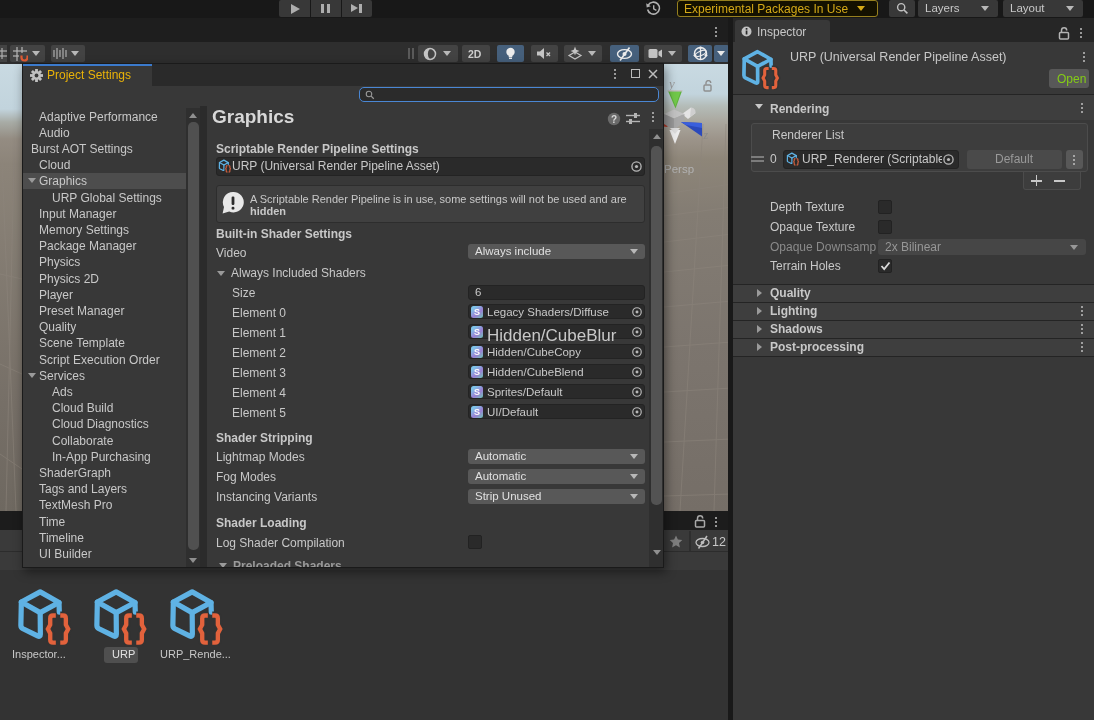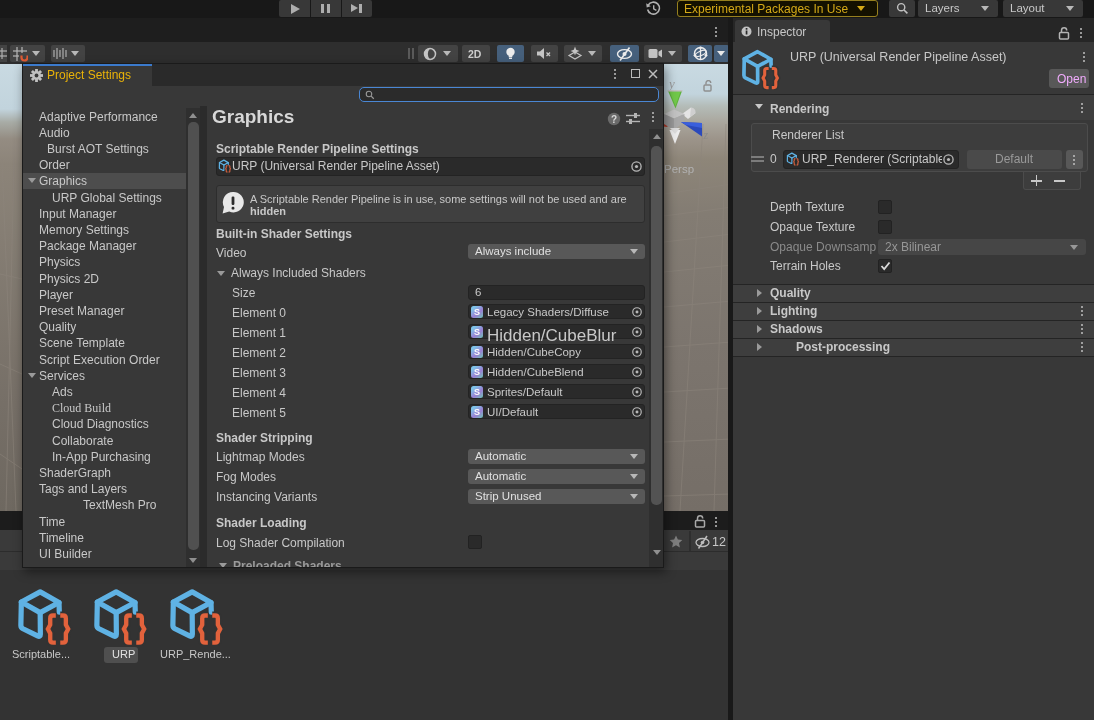--- a/index.html
+++ b/index.html
@@ -257,37 +257,37 @@
 <div id="assets">
   <svg class="abs" style="left:17px;top:587px;" width="56" height="59" viewBox="-1 -2 58 61">
       <use href="#urpicon"></use>
     </svg>
   <svg class="abs" style="left:93px;top:587px;" width="56" height="59" viewBox="-1 -2 58 61">
       <use href="#urpicon"></use>
     </svg>
   <svg class="abs" style="left:169px;top:587px;" width="56" height="59" viewBox="-1 -2 58 61">
       <use href="#urpicon"></use>
     </svg>
-  <div class="abs lbl" style="left:12px;top:648px;font-size:11px;">Scriptable...</div>
+  <div class="abs lbl" style="left:12px;top:648px;font-size:11px;">Inspector...</div>
   <div class="abs" style="left:104px;top:647px;width:34px;height:16px;background:#4f4f4f;border-radius:3px;"></div>
   <div class="abs lbl" style="left:112px;top:648px;font-size:11px;color:#e2e2e2;">URP</div>
   <div class="abs lbl" style="left:160px;top:648px;font-size:11px;">URP_Rende...</div>
 </div>
 
 <div class="abs" style="left:728px;top:18px;width:5px;height:702px;background:#191919;"></div>
 
 <div class="abs" style="left:733px;top:42px;width:361px;height:678px;background:#383838;"></div>
 <div id="inspector">
   <svg class="abs" style="left:741px;top:49px;" width="40" height="41" viewBox="-1 -1 58 60">
       <use href="#urpicon"></use>
     </svg>
   <div class="abs lbl" style="left:790px;top:50px;font-size:12.5px;">URP (Universal Render Pipeline Asset)</div>
   <div class="dots" style="left:1083px;top:52px;"></div>
   <div class="abs" style="left:1049px;top:69px;width:40px;height:19px;background:#585858;border-radius:3px;"></div>
-  <div class="abs lbl" style="left:1057px;top:72px;color:#f0abfc;">Open</div>
+  <div class="abs lbl" style="left:1057px;top:72px;color:#84cc16;">Open</div>
 
   <div class="abs" style="left:733px;top:94px;width:361px;height:1px;background:#242424;"></div>
   <div class="abs" style="left:733px;top:95px;width:361px;height:25px;background:#3e3e3e;"></div>
   <div class="tri-d" style="left:755px;top:104px;border-top-color:#c8c8c8;"></div>
   <div class="abs lbl bold" style="left:770px;top:102px;">Rendering</div>
   <div class="dots" style="left:1081px;top:103px;"></div>
 
   <div class="abs" style="left:751px;top:123px;width:337px;height:49px;background:#3d3d3d;border:1px solid #4c4c4c;border-radius:3px;box-sizing:border-box;"></div>
   <div class="abs lbl" style="left:772px;top:128px;">Renderer List</div>
   <div class="abs" style="left:751px;top:156px;width:13px;height:2px;background:#7c7c7c;box-shadow:0 4px 0 #7c7c7c;"></div>
@@ -334,21 +334,21 @@
   <div class="abs lbl bold" style="left:770px;top:304px;">Lighting</div>
   <div class="dots" style="left:1081px;top:306px;"></div>
   <div class="abs" style="left:733px;top:320px;width:361px;height:1px;background:#242424;"></div>
   <div class="abs" style="left:733px;top:321px;width:361px;height:17px;background:#3e3e3e;"></div>
   <div class="tri-r" style="left:757px;top:325px;border-left-color:#9a9a9a;"></div>
   <div class="abs lbl bold" style="left:770px;top:322px;">Shadows</div>
   <div class="dots" style="left:1081px;top:324px;"></div>
   <div class="abs" style="left:733px;top:338px;width:361px;height:1px;background:#242424;"></div>
   <div class="abs" style="left:733px;top:339px;width:361px;height:17px;background:#3e3e3e;"></div>
   <div class="tri-r" style="left:757px;top:343px;border-left-color:#9a9a9a;"></div>
-  <div class="abs lbl bold" style="left:770px;top:340px;margin-left:26px;">Post-processing</div>
+  <div class="abs lbl bold" style="left:770px;top:340px;">Post-processing</div>
   <div class="dots" style="left:1081px;top:342px;"></div>
   <div class="abs" style="left:733px;top:356px;width:361px;height:1px;background:#242424;"></div>
 </div>
 
 <div id="psWindow">
 <div class="abs" style="left:22px;top:63px;width:642px;height:505px;background:#383838;box-shadow:2px 4px 10px rgba(0,0,0,0.45);border:1px solid #1a1a1a;box-sizing:border-box;overflow:hidden;">
 
   <div class="abs" style="left:0;top:0;width:642px;height:22px;background:#2a2a2a;"></div>
   <div class="abs" style="left:0;top:0;width:129px;height:22px;background:#383838;"></div>
   <div class="abs" style="left:0;top:0;width:129px;height:2px;background:#3b7acc;"></div>
@@ -372,46 +372,46 @@
   <div class="abs" style="left:0;top:22px;width:642px;height:20px;background:#383838;"></div>
   <div class="abs" style="left:336px;top:23px;width:300px;height:15px;background:#2b2b2b;border:1px solid #4a87d4;border-radius:5px;box-sizing:border-box;"></div>
   <svg class="abs" style="left:342px;top:26px;" width="10" height="10" viewBox="0 0 13 13">
     <circle cx="5.2" cy="5.2" r="3.6" fill="none" stroke="#9a9a9a" stroke-width="1.4"></circle>
     <line x1="8" y1="8" x2="11.4" y2="11.4" stroke="#9a9a9a" stroke-width="1.6"></line>
   </svg>
 
   <div id="psList">
   <div class="abs lbl" style="left:16px;top:45.6px;">Adaptive Performance</div>
   <div class="abs lbl" style="left:16px;top:61.8px;">Audio</div>
-  <div class="abs lbl" style="left:24px;top:78.0px;">Burst AOT Settings</div>
-  <div class="abs lbl" style="left:16px;top:94.2px;">Order</div>
+  <div class="abs lbl" style="left:8px;top:78.0px;">Burst AOT Settings</div>
+  <div class="abs lbl" style="left:16px;top:94.2px;">Cloud</div>
   <div class="abs" style="left:0;top:109.2px;width:177px;height:16.2px;background:#4d4d4d;"></div>
   <div class="tri-d" style="left:5px;top:114.2px;border-top-color:#9a9a9a;"></div>
   <div class="abs lbl" style="left:16px;top:110.4px;">Graphics</div>
   <div class="abs lbl" style="left:29px;top:126.6px;">URP Global Settings</div>
   <div class="abs lbl" style="left:16px;top:142.8px;">Input Manager</div>
   <div class="abs lbl" style="left:16px;top:159.0px;">Memory Settings</div>
   <div class="abs lbl" style="left:16px;top:175.2px;">Package Manager</div>
   <div class="abs lbl" style="left:16px;top:191.4px;">Physics</div>
   <div class="abs lbl" style="left:16px;top:207.6px;text-align:right;">Physics 2D</div>
   <div class="abs lbl" style="left:16px;top:223.8px;">Player</div>
   <div class="abs lbl" style="left:16px;top:240.0px;">Preset Manager</div>
   <div class="abs lbl" style="left:16px;top:256.2px;">Quality</div>
   <div class="abs lbl" style="left:16px;top:272.4px;">Scene Template</div>
   <div class="abs lbl" style="left:16px;top:288.6px;">Script Execution Order</div>
   <div class="tri-d" style="left:5px;top:308.6px;border-top-color:#9a9a9a;"></div>
   <div class="abs lbl" style="left:16px;top:304.8px;">Services</div>
   <div class="abs lbl" style="left:29px;top:321.0px;">Ads</div>
-  <div class="abs lbl" style="left:29px;top:337.2px;font-family:Liberation Serif, serif;">Cloud Build</div>
+  <div class="abs lbl" style="left:29px;top:337.2px;">Cloud Build</div>
   <div class="abs lbl" style="left:29px;top:353.4px;">Cloud Diagnostics</div>
   <div class="abs lbl" style="left:29px;top:369.6px;">Collaborate</div>
   <div class="abs lbl" style="left:29px;top:385.8px;">In-App Purchasing</div>
   <div class="abs lbl" style="left:16px;top:402.0px;">ShaderGraph</div>
   <div class="abs lbl" style="left:16px;top:418.2px;">Tags and Layers</div>
-  <div class="abs lbl" style="left:16px;top:434.4px;margin-left:44px;">TextMesh Pro</div>
+  <div class="abs lbl" style="left:16px;top:434.4px;">TextMesh Pro</div>
   <div class="abs lbl" style="left:16px;top:450.6px;">Time</div>
   <div class="abs lbl" style="left:16px;top:466.8px;">Timeline</div>
   <div class="abs lbl" style="left:16px;top:483.0px;">UI Builder</div>
   </div>
   <div class="abs" style="left:163px;top:44px;width:14px;height:459px;background:#2f2f2f;"></div>
   <div class="tri-u" style="left:166px;top:49px;"></div>
   <div class="abs" style="left:164.5px;top:58px;width:11px;height:428px;background:#505050;border-radius:5px;"></div>
   <div class="tri-d" style="left:166px;top:494px;border-top-color:#8f8f8f;"></div>
   <div class="abs" style="left:177px;top:42px;width:7px;height:525px;background:#2b2b2b;"></div>
 

